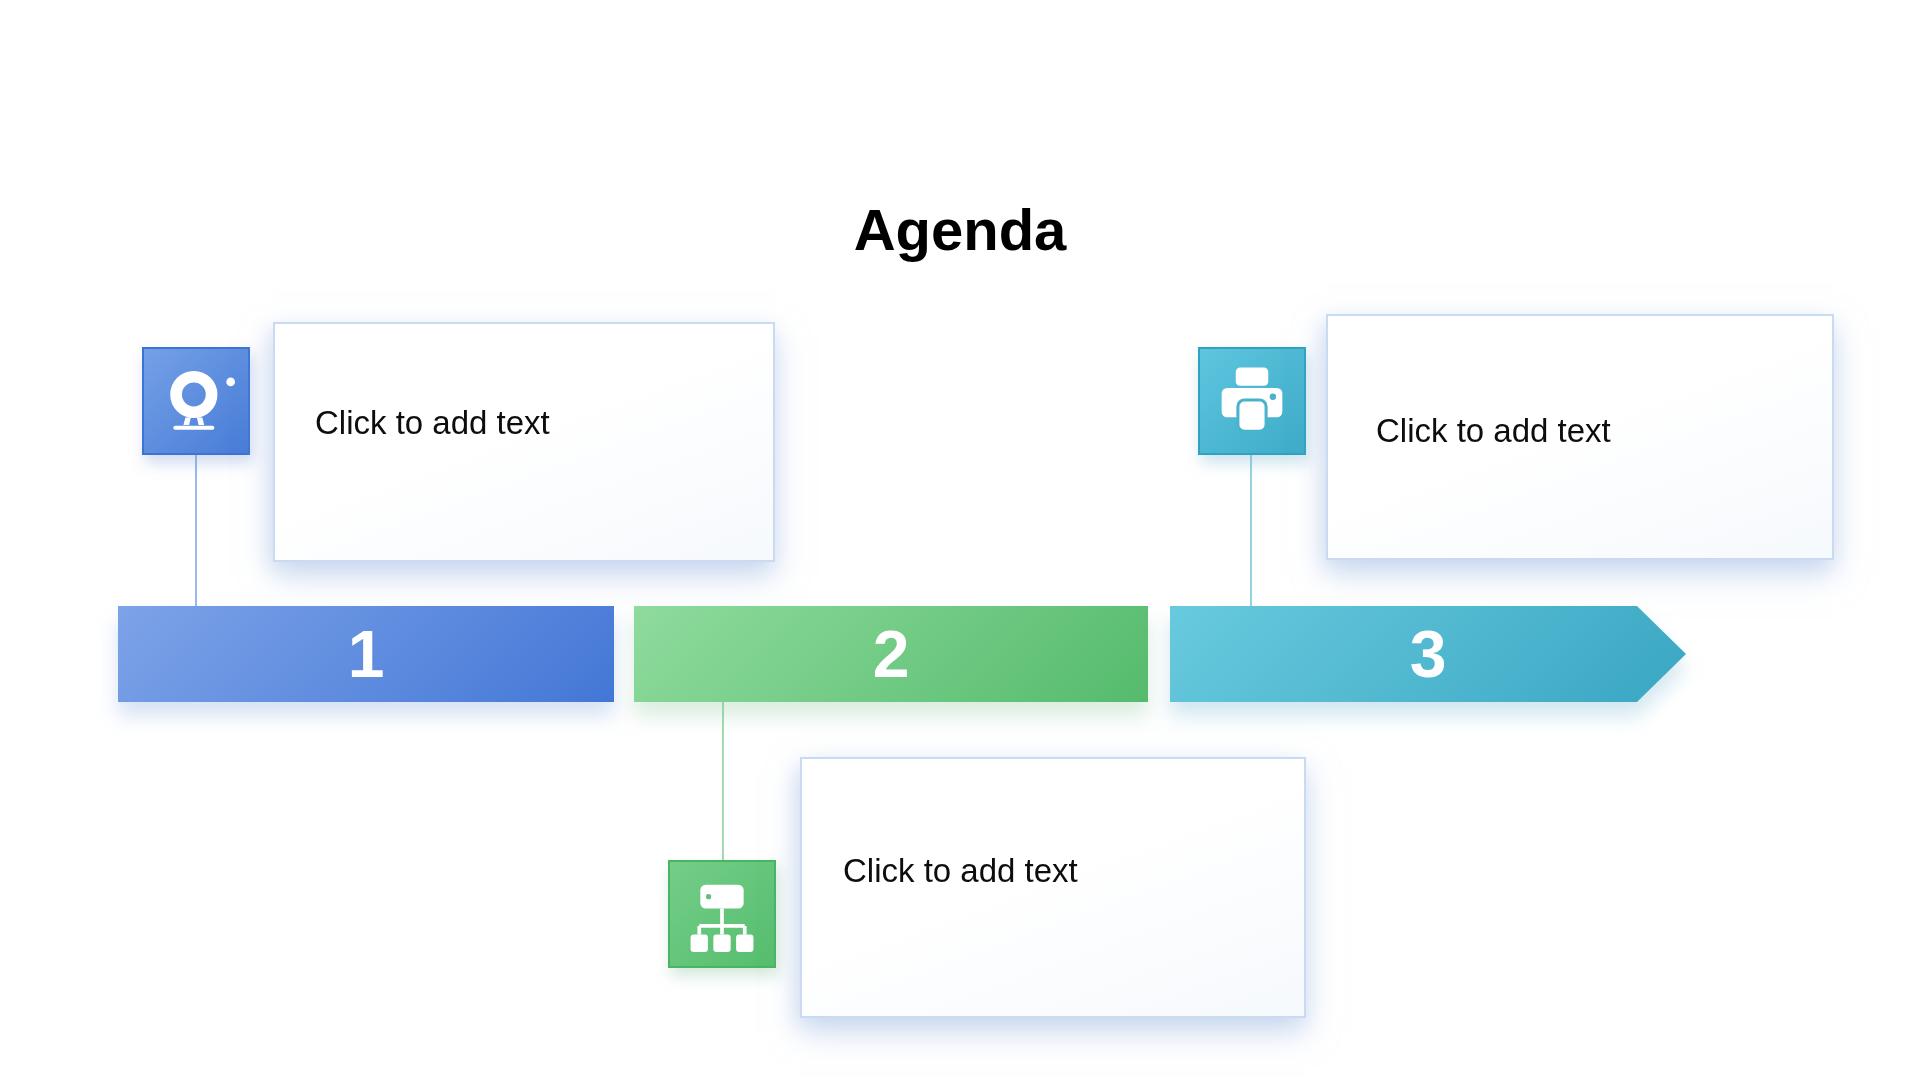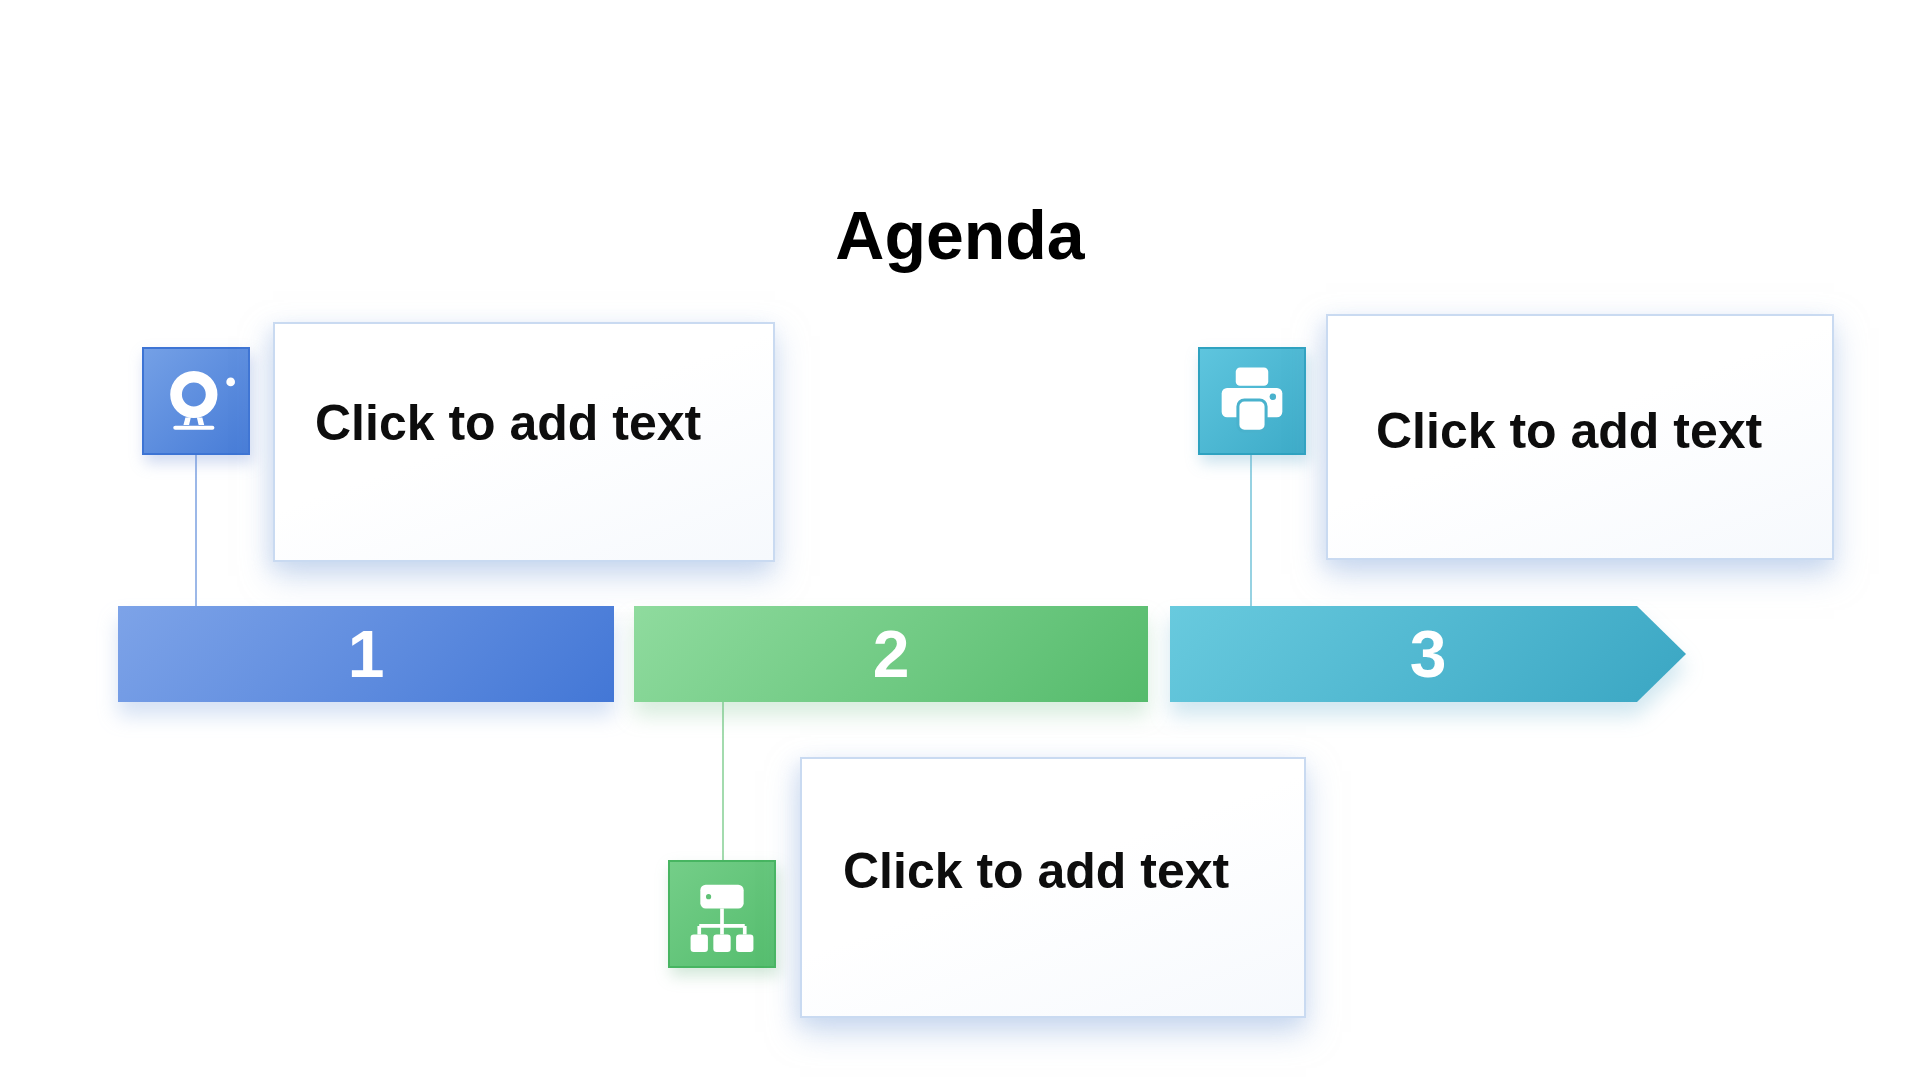--- a/index.html
+++ b/index.html
@@ -10,21 +10,21 @@
     overflow: hidden;
     background: #ffffff;
     font-family: "Liberation Sans", sans-serif;
   }
   .abs { position: absolute; }
 
   
   .title {
     left: 0; right: 0; top: 201px;
     text-align: center;
-    font-size: 68px;
+    font-size: 58px;
     line-height: 1;
     font-weight: 700;
     color: #000000;
     margin: 0;
   }
 
   
   .icon-tile {
     width: 108px; height: 108px;
     box-sizing: border-box;
@@ -61,23 +61,23 @@
     box-sizing: border-box;
     background: linear-gradient(160deg, #ffffff 45%, #f6f9fd);
     border: 2px solid #c9daf1;
     box-shadow: 0 14px 30px rgba(165,192,228,0.55), -4px 6px 16px rgba(185,205,238,0.30);
   }
   .card-1 { left: 273px; top: 322px; width: 502px; height: 240px; }
   .card-2 { left: 800px; top: 757px; width: 506px; height: 261px; }
   .card-3 { left: 1326px; top: 314px; width: 508px; height: 246px; }
   .card-text {
     position: absolute;
-    font-size: 50px;
+    font-size: 33px;
     line-height: 60px;
-    font-weight: 700;
+    font-weight: 400;
     color: #0d0d0d;
     white-space: nowrap;
   }
   .card-1 .card-text { left: 40px; top: 69px; }
   .card-2 .card-text { left: 41px; top: 82px; }
   .card-3 .card-text { left: 48px; top: 85px; }
 
   
   .bar-wrap { height: 96px; }
   .bar-wrap-1 { left: 118px; top: 606px; width: 496px; filter: drop-shadow(0 14px 10px rgba(120,160,220,0.30)); }

